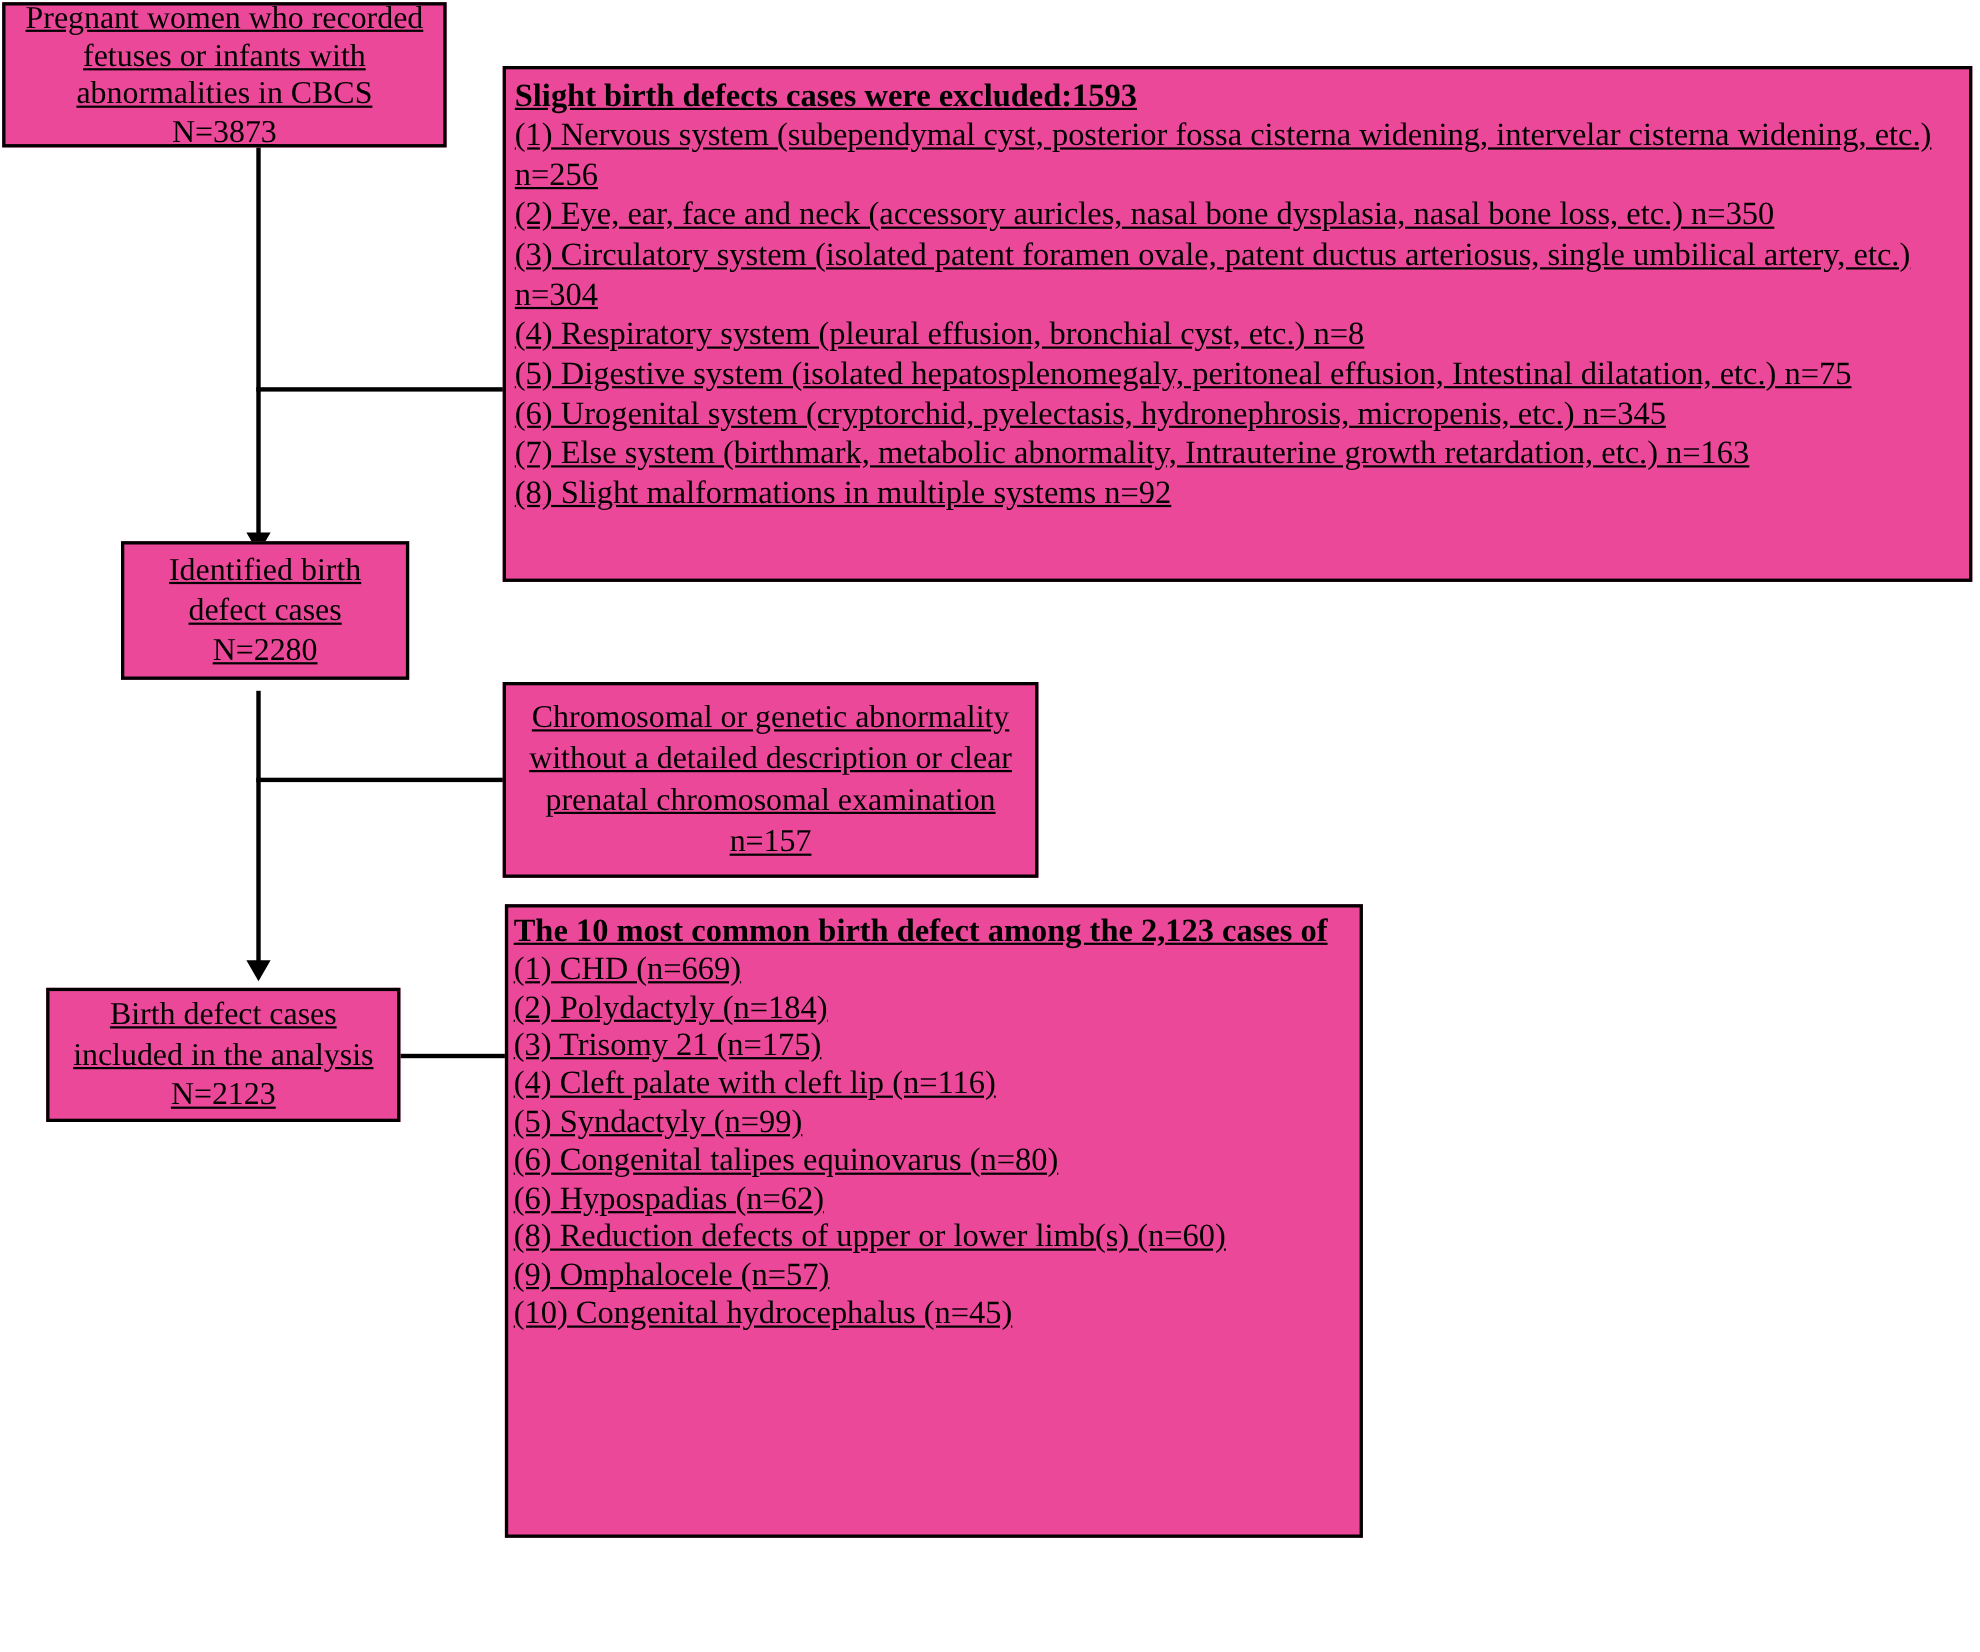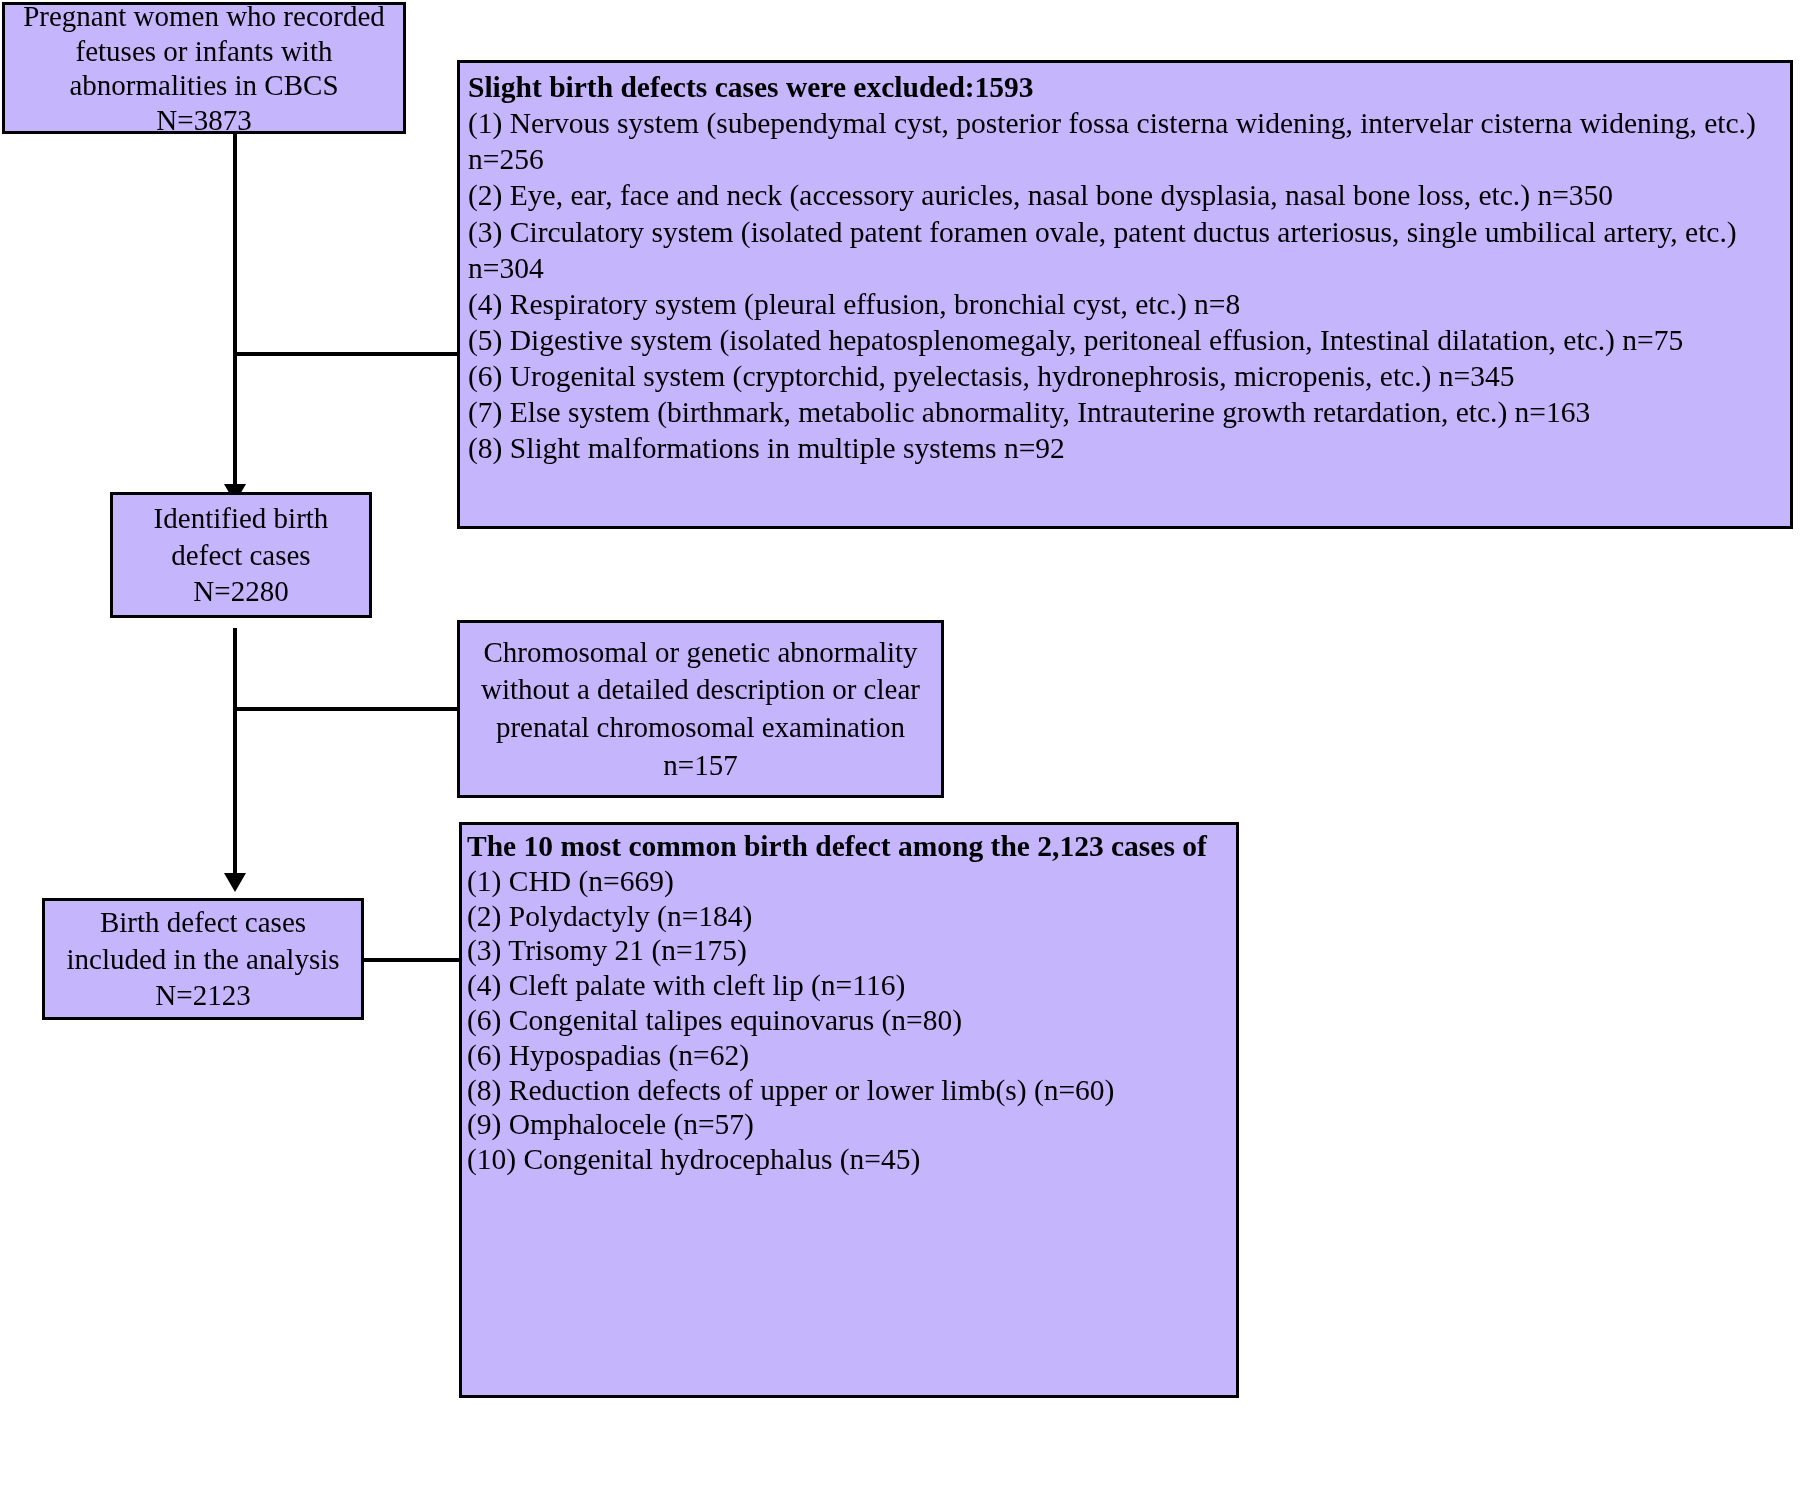--- a/index.html
+++ b/index.html
@@ -15,22 +15,23 @@
     position: relative;
     width: 1800px;
     height: 1502px;
     background: #ffffff;
     overflow: hidden;
   }
   .box {
     position: absolute;
     box-sizing: border-box;
     border: 3px solid #000000;
-    background: #c4b5fd;
+    background: #ec4899;
     color: #000000;
+    text-decoration: underline;
   }
   .box-centered {
     display: flex;
     flex-direction: column;
     align-items: center;
     justify-content: center;
     text-align: center;
   }
   .box-centered .ln {
     display: block;
@@ -189,20 +190,21 @@
     <span class="ln">included in the analysis</span>
     <span class="ln">N=2123</span>
   </div>
 
   <div class="box" id="box-top10">
     <span class="hd first">The 10 most common birth defect among the 2,123 cases of</span>
     <span class="item">(1) CHD (n=669)</span>
     <span class="item">(2) Polydactyly (n=184)</span>
     <span class="item">(3) Trisomy 21 (n=175)</span>
     <span class="item">(4) Cleft palate with cleft lip (n=116)</span>
+    <span class="item">(5) Syndactyly (n=99)</span>
     <span class="item">(6) Congenital talipes equinovarus (n=80)</span>
     <span class="item">(6) Hypospadias (n=62)</span>
     <span class="item">(8) Reduction defects of upper or lower limb(s) (n=60)</span>
     <span class="item">(9) Omphalocele (n=57)</span>
     <span class="item">(10) Congenital hydrocephalus (n=45)</span>
   </div>
 
 </div>
 
 </body></html>

